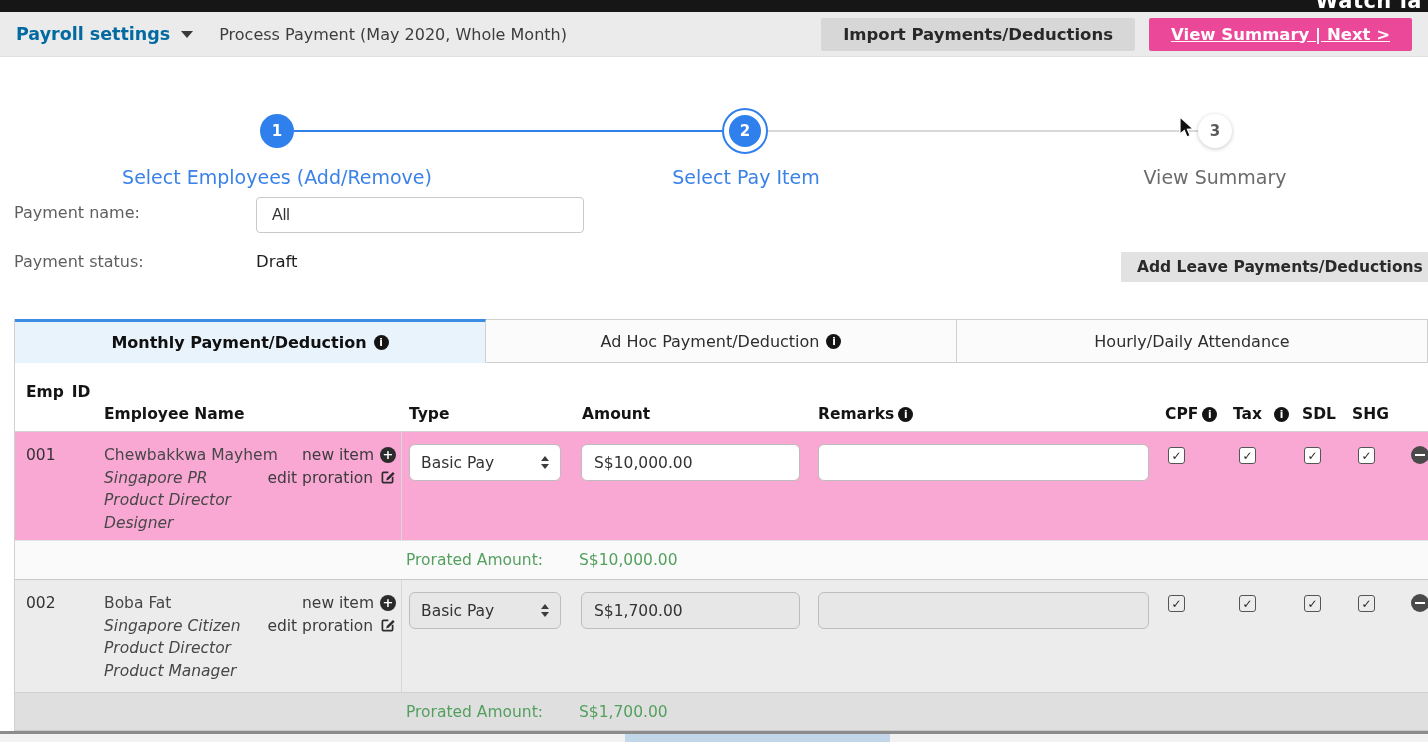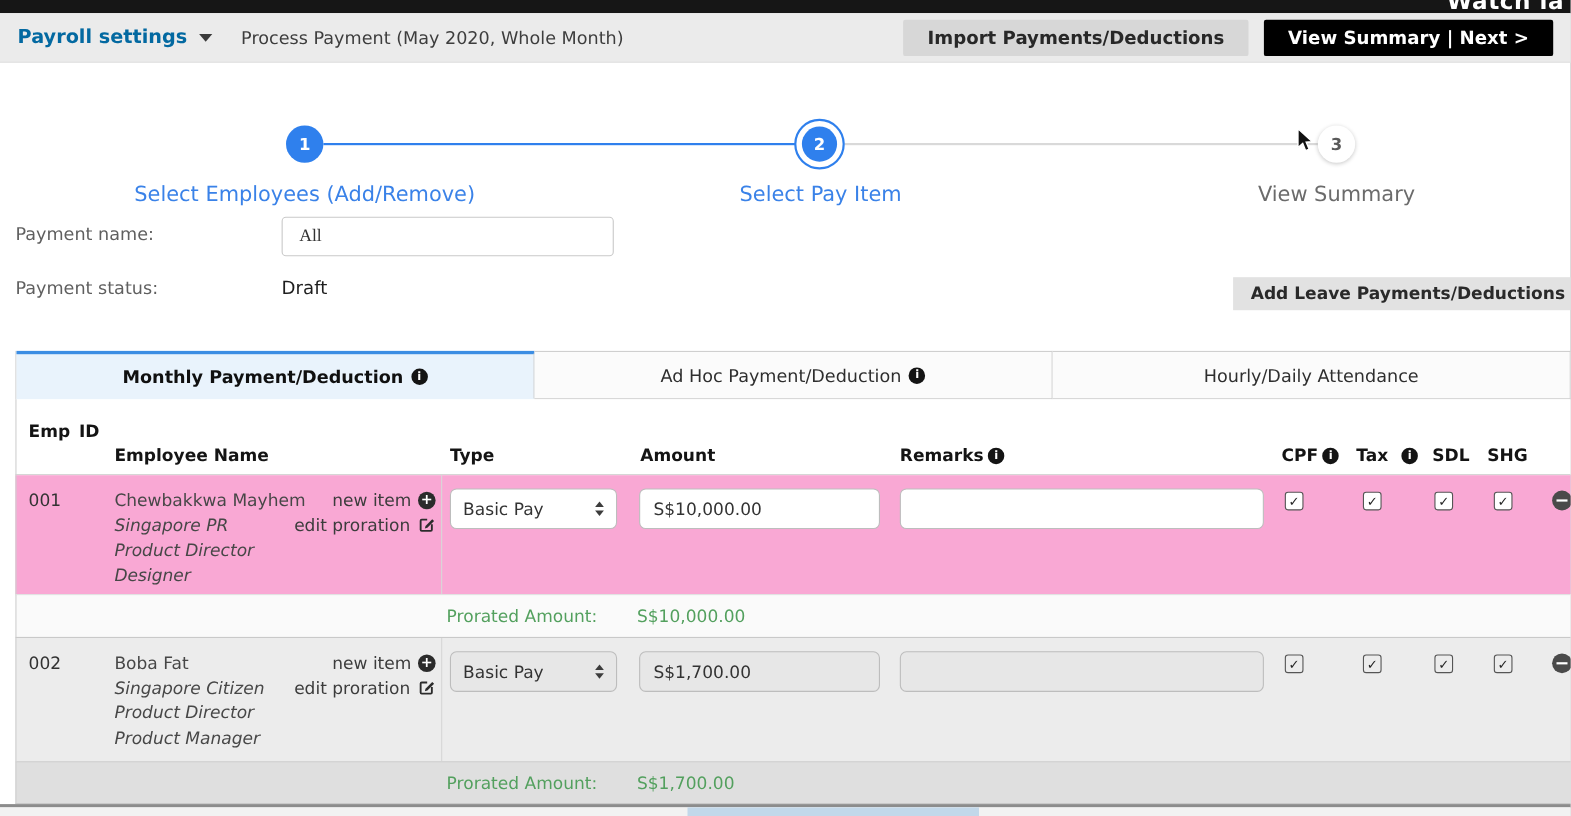--- a/index.html
+++ b/index.html
@@ -13,43 +13,43 @@
   .topbar{ position:absolute; top:0; left:0; right:0; height:12px; background:#161616; overflow:hidden; }
   .watch{ position:absolute; right:6px; top:-11px; color:#fff; font-weight:bold; font-size:21px; letter-spacing:.5px; }
   
   .appbar{ position:absolute; top:12px; left:0; right:0; height:45px; background:#ebebeb;
     border-bottom:1px solid #e0e0e0; display:flex; align-items:center; padding:0 16px; }
   .menu{ display:flex; align-items:center; gap:11px; font-size:17.5px; font-weight:bold; color:#0369a1; cursor:pointer; }
   .caret{ width:0; height:0; border-left:6px solid transparent; border-right:6px solid transparent; border-top:7px solid #3a3a3a; }
   .crumb{ margin-left:26px; font-size:16px; color:#3d3d3d; }
   .appbar-actions{ margin-left:auto; display:flex; gap:14px; align-items:center; }
   .btn-import{ background:#d7d7d7; color:#282828; font-weight:bold; font-size:16.5px; padding:7px 22px; border-radius:2px; cursor:pointer; }
-  .btn-next{ background:#000000; color:#fff; font-weight:bold; font-size:16.5px; padding:7px 22px; border-radius:2px; cursor:pointer; }
+  .btn-next{ background:#ec4899; color:#fff; font-weight:bold; font-size:16.5px; padding:7px 22px; border-radius:2px; cursor:pointer;text-decoration:underline; }
   
   .stepper{ position:absolute; top:58px; left:0; right:0; height:132px; }
   .track{ position:absolute; height:2px; top:72px; }
   .track.blue{ left:294px; width:430px; background:#2f80ed; }
   .track.gray{ left:768px; width:432px; background:#d9d9d9; }
   .circle{ position:absolute; width:34px; height:34px; border-radius:50%;
     display:flex; align-items:center; justify-content:center; font-weight:bold; font-size:15px; }
   .c1{ left:260px; top:56px; background:#2f80ed; color:#fff; }
   .ring{ position:absolute; left:722px; top:50px; width:46px; height:46px; border:2.5px solid #2f80ed;
     border-radius:50%; background:#fff; display:flex; align-items:center; justify-content:center; }
   .c2{ width:32px; height:32px; border-radius:50%; background:#2f80ed; color:#fff;
     display:flex; align-items:center; justify-content:center; font-weight:bold; font-size:15px; }
   .c3{ left:1198px; top:56px; background:#fff; color:#5a5a5a; box-shadow:0 1px 4px rgba(0,0,0,.22); }
   .step-label{ position:absolute; top:108px; font-size:19px; transform:translateX(-50%); white-space:nowrap; }
   .sl1{ left:277px; color:#3a82e8; } .sl2{ left:746px; color:#3a82e8; } .sl3{ left:1215px; color:#6b6b6b; }
   .cursor{ position:absolute; left:1176px; top:58px; }
   
   .form{ position:absolute; top:190px; left:0; right:0; height:128px; }
   .flabel{ position:absolute; left:14px; font-size:16px; color:#5f5f5f; }
   .fl-name{ top:13px; } .fl-status{ top:62px; }
-  .finput{ position:absolute; left:256px; top:7px; width:302px; height:36px; border:1px solid #c9c9c9;
-    border-radius:4px; background:#fff; font-size:16px; color:#333; padding:0 15px; font-family:Liberation Serif, serif; }
+  .finput{ position:absolute; left:256px; top:7px; width:328px; height:36px; border:1px solid #c9c9c9;
+    border-radius:4px; background:#fff; font-size:16px; color:#333; padding:0 15px; font-family:Liberation Sans, sans-serif; }
   .fstatus{ position:absolute; left:256px; top:62px; font-size:16.5px; color:#1e1e1e; }
   .btn-tag{ position:absolute; height:30px; background:#e2e2e2; color:#2a2a2a; font-weight:bold; font-size:16px;
     display:flex; align-items:center; padding:0 16px; cursor:pointer; white-space:nowrap; }
   .btn-manage{ left:892px; top:62px; }
   .btn-addleave{ left:1121px; top:62px; width:307px; font-size:15.5px; }
   
   .tabs{ position:absolute; top:319px; left:14px; right:0; height:44px; display:flex; border-left:1px solid #cfcfcf; }
   .tab{ flex:1; display:flex; align-items:center; justify-content:center; gap:7px; font-size:16px; color:#2e2e2e;
     background:#fbfbfb; border:1px solid #cfcfcf; border-left:none; cursor:pointer; }
   .tab.active{ background:#e9f3fc; border-top:3px solid #3b8de3; border-bottom-color:#e9f3fc; font-weight:bold; color:#101010; }

